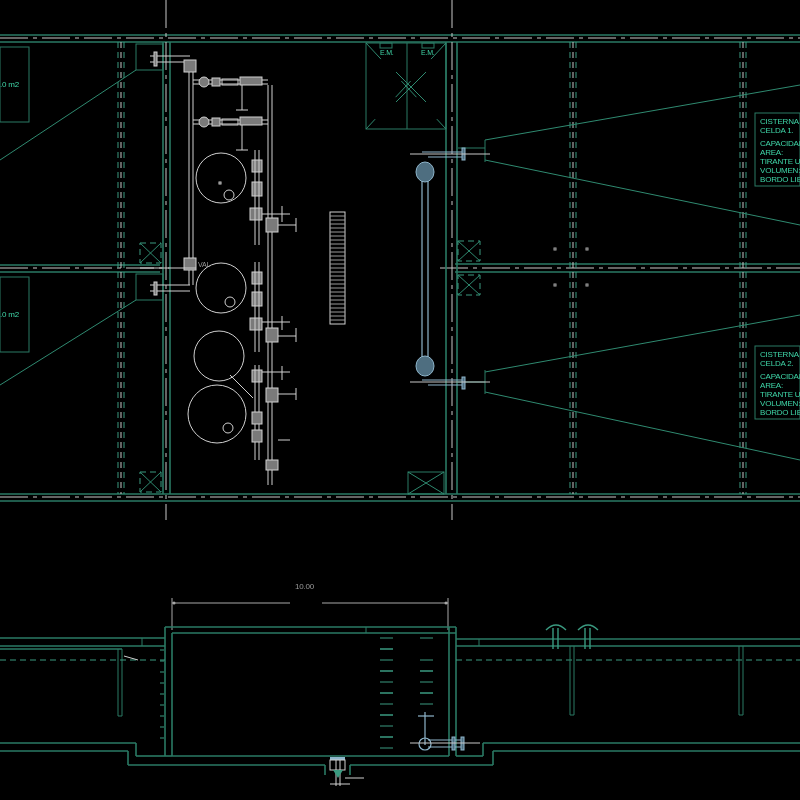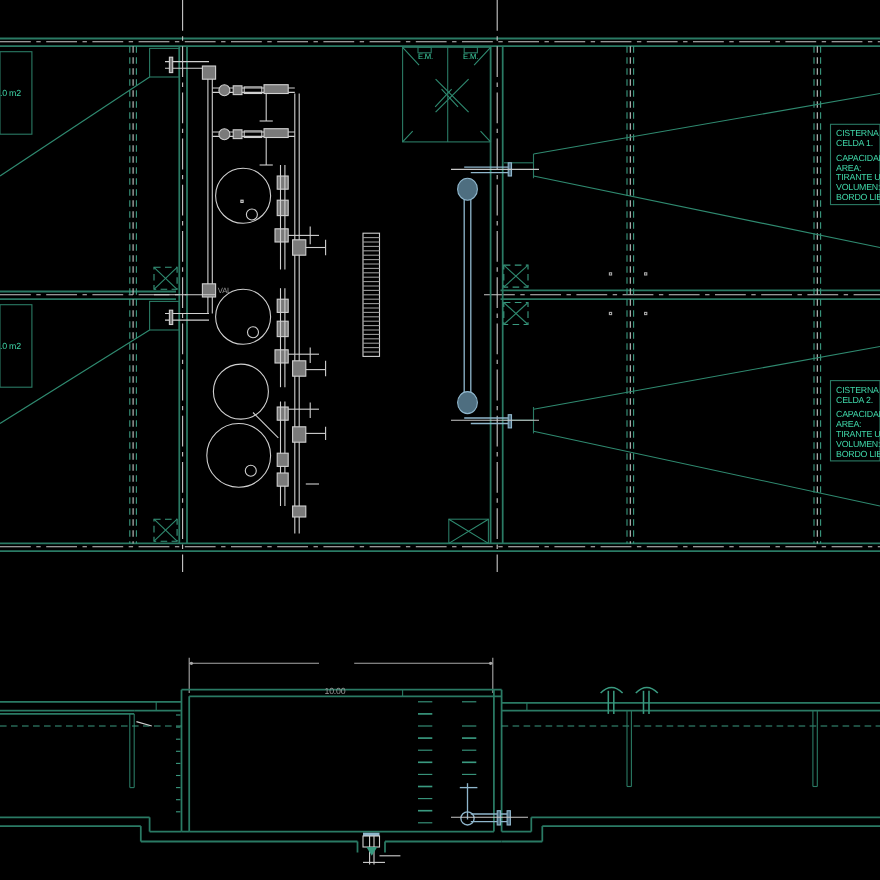--- a/index.html
+++ b/index.html
@@ -404,13 +404,13 @@
 <div style="position:absolute;left:760px;top:350px;">
   <span class="lbl note-line" style="position:relative;">CISTERNA AS</span>
   <span class="lbl note-line" style="position:relative;">CELDA 2.</span>
   <span class="lbl note-line" style="position:relative;margin-top:4px;">CAPACIDAD:</span>
   <span class="lbl note-line" style="position:relative;">AREA:</span>
   <span class="lbl note-line" style="position:relative;">TIRANTE UTIL</span>
   <span class="lbl note-line" style="position:relative;">VOLUMEN:</span>
   <span class="lbl note-line" style="position:relative;">BORDO LIBRE</span>
 </div>
 
-<span class="lbl gray" style="left:295px;top:624px;">10.00</span>
+<span class="lbl gray" style="left:295px;top:582px;">10.00</span>
 
 </body></html>

